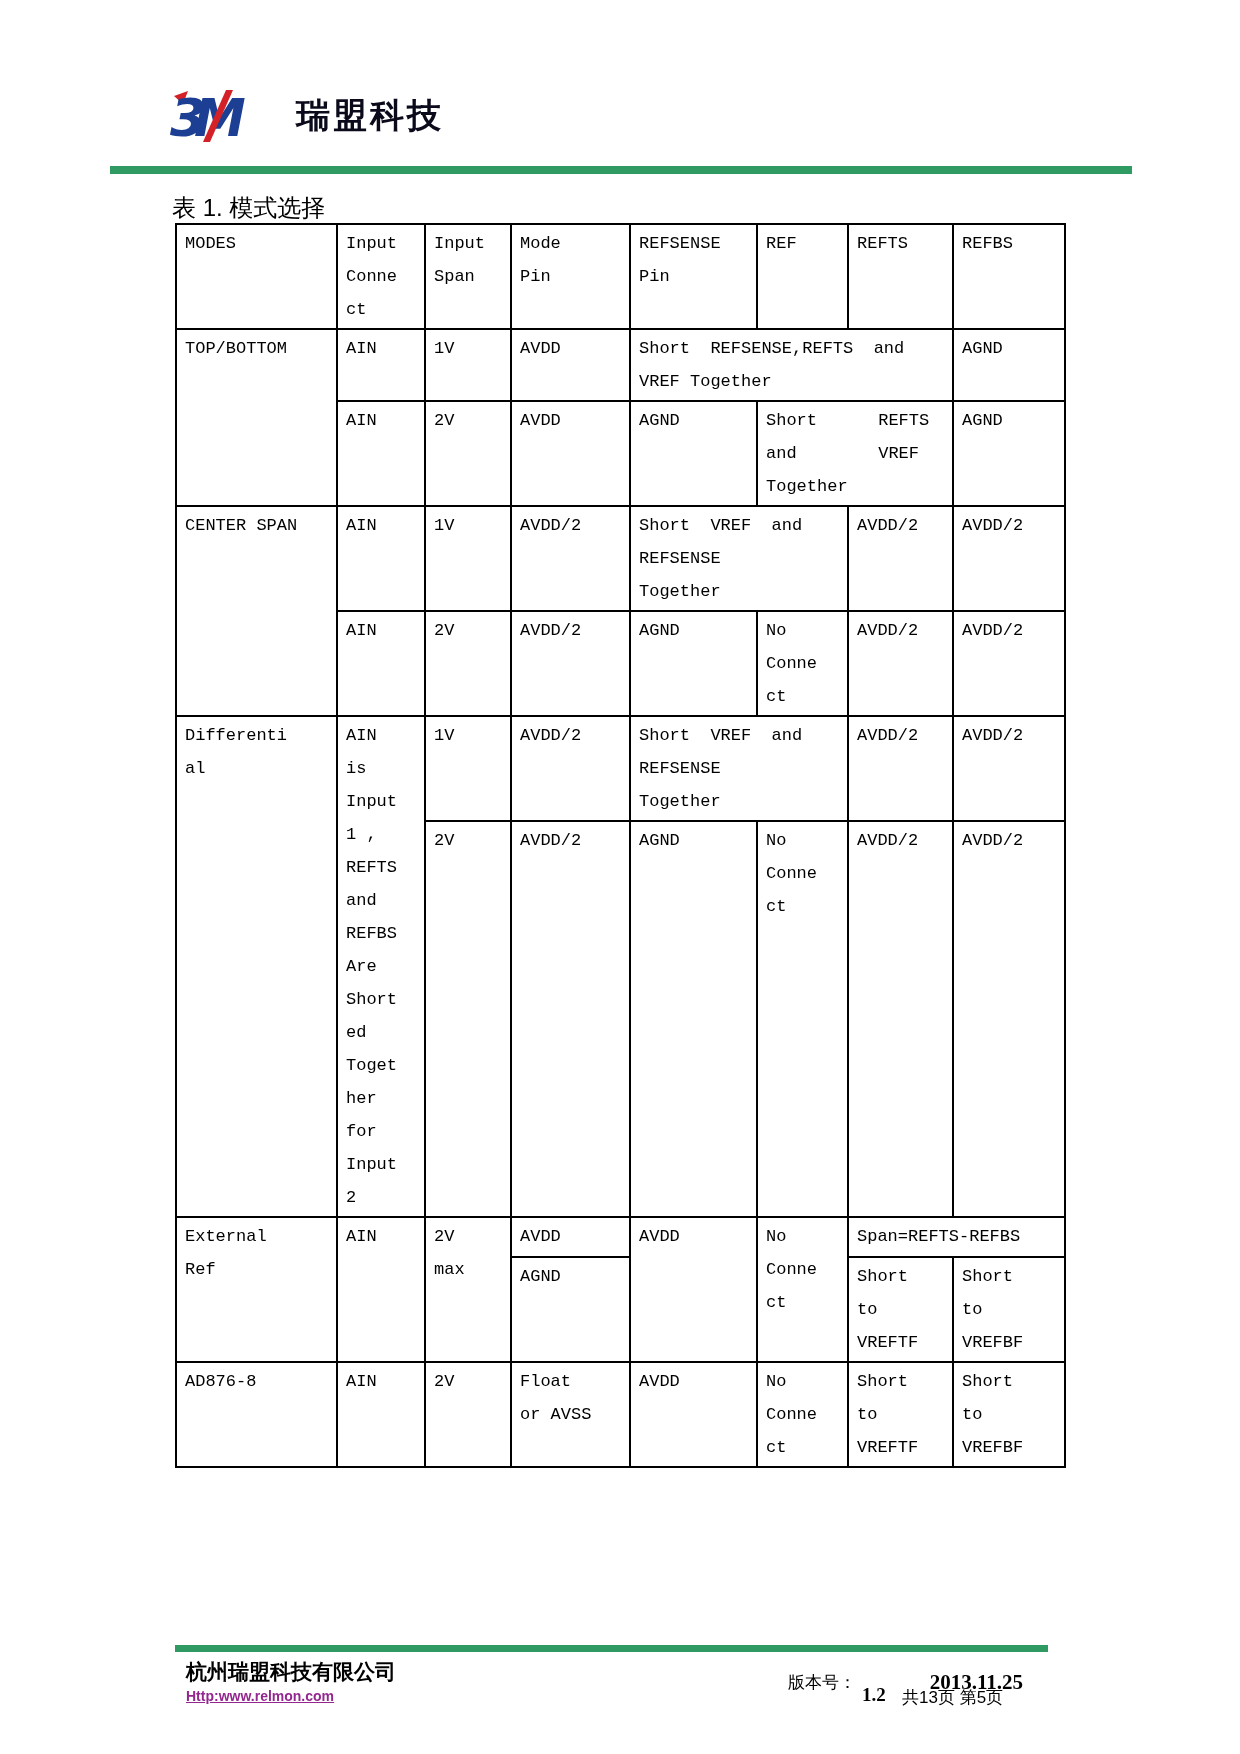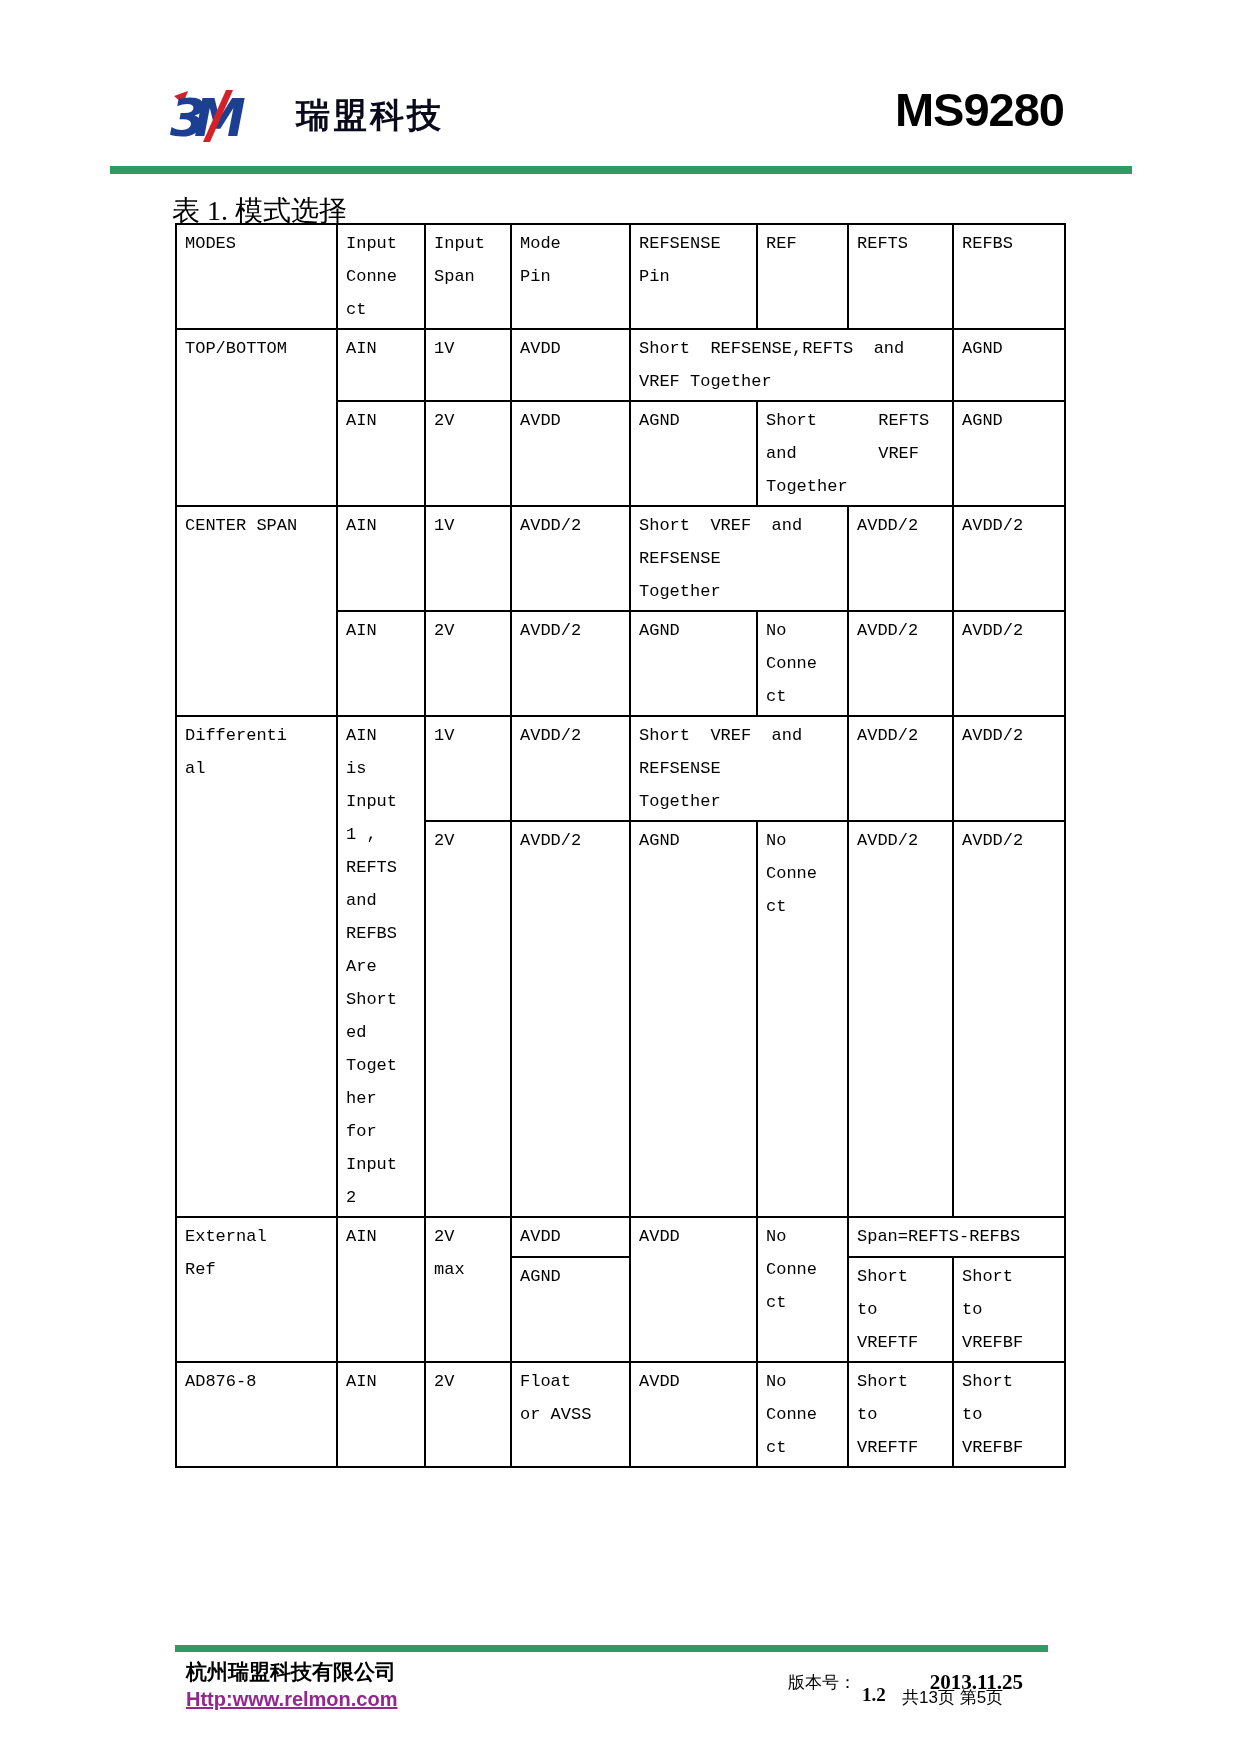--- a/index.html
+++ b/index.html
@@ -14,21 +14,21 @@
   .logo-mark { width:80px; height:60px; display:block; }
   .logo-text { font-family:"Liberation Sans", sans-serif; font-weight:700; font-size:34px; letter-spacing:3px; color:#0a0a1a;margin-left:40px; }
   .product-title {
     position:absolute; right:176px; top:82px;
     font-family:"Liberation Sans", sans-serif; font-weight:700; font-size:47px; letter-spacing:-1px; color:#000;
   }
   .rule { position:absolute; height:4px; border-top:5px solid var(--accent_green); border-bottom:3px solid var(--accent_green); }
   .rule-top { left:110px; top:166px; width:1022px; }
   .rule-bottom { left:175px; top:1645px; width:873px; border-bottom-width:2px; }
   
-  .table-title { position:absolute; left:172px; top:192px; font-family:Liberation Serif, serif; font-size:28px; }
+  .table-title { position:absolute; left:172px; top:192px; font-family:Liberation Sans, sans-serif; font-size:24px; }
   table.mode-table {
     position:absolute; left:175px; top:223px; width:890px;
     border-collapse:collapse; table-layout:fixed;
   }
   .mode-table td, .mode-table th {
     border:2px solid #000; vertical-align:top; text-align:left;
     font-weight:normal; font-size:17px; line-height:33px;
     padding:2px 8px; white-space:pre-wrap; word-break:break-word;
   }
   .mode-table tr:nth-child(1){height:95px}
@@ -41,21 +41,21 @@
   .mode-table tr:nth-child(8){height:40px}
   .mode-table tr:nth-child(9){height:90px}
   .mode-table tr:nth-child(10){height:94px}
   
   .footer-company {
     position:absolute; left:186px; top:1658px;
     font-family:"Liberation Sans", sans-serif; font-size:21px; font-weight:600;
   }
   .footer-link {
     position:absolute; left:186px; top:1688px;
-    font-family:"Liberation Sans", sans-serif; font-size:20px; font-weight:600;
+    font-family:"Liberation Sans", sans-serif; font-size:14px; font-weight:600;
     color:var(--link_purple); text-decoration:underline; cursor:pointer;
   }
   .footer-version {
     position:absolute; left:788px; top:1659px; width:260px;
     display:flex; align-items:center;
     font-family:Liberation Serif, serif; font-size:17px;
   }
   .footer-version .v-num  { font-size:19px; font-weight:700; margin-left:6px;margin-top:25px; }
   .footer-version .v-date { font-size:21px; font-weight:700; margin-left:44px; }
   .footer-page {
@@ -70,21 +70,20 @@
 
   <div class="hdr-logo">
     <svg class="logo-mark" viewBox="0 0 80 60" aria-hidden="true">
       <polygon points="6,10 20,5 15,18" style="fill:var(--logo_red)"></polygon>
       <text x="2" y="50" font-size="52" font-style="italic" font-weight="bold" font-family="'DejaVu Sans', sans-serif" style="fill:var(--logo_blue)">3</text>
       <text x="26" y="50" font-size="52" font-style="italic" font-weight="bold" font-family="'DejaVu Sans', sans-serif" style="fill:var(--logo_blue)">M</text>
       <polygon points="58,4 65,4 42,56 35,56" style="fill:var(--logo_red)"></polygon>
     </svg>
     <span class="logo-text">瑞盟科技</span>
   </div>
-  <div class="product-title">MS9280</div>
   <div class="rule rule-top"></div>
 
   <div class="table-title">表 1.  模式选择</div>
   <table class="mode-table">
     <colgroup>
       <col style="width:161px">
         <col style="width:88px">
         <col style="width:86px">
         <col style="width:119px">
       <col style="width:127px">

